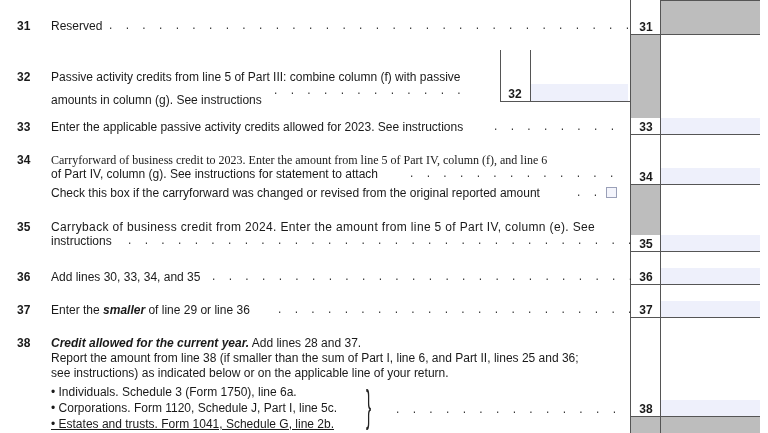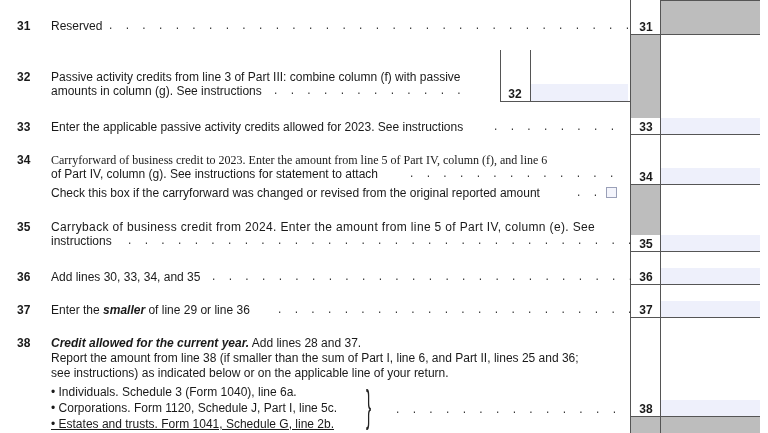--- a/index.html
+++ b/index.html
@@ -63,22 +63,22 @@
 <div class="boxnum" style="left:631px; top:237px;">35</div>
 <div class="boxnum" style="left:631px; top:270px;">36</div>
 <div class="boxnum" style="left:631px; top:303px;">37</div>
 <div class="boxnum" style="left:631px; top:402px;">38</div>
 
 <div class="lnum" style="top:19px;">31</div>
 <div class="txt" style="top:18px;">Reserved</div>
 <div class="dots" style="left:109px; top:18px;">.    .    .    .    .    .    .    .    .    .    .    .    .    .    .    .    .    .    .    .    .    .    .    .    .    .    .    .    .    .    .    .    .</div>
 
 <div class="lnum" style="top:70px;">32</div>
-<div class="txt" style="top:69px;">Passive activity credits from line 3 of Part III: combine column (f) with passive</div>
-<div class="txt" style="top:83px;">amounts in column (g). See instructions</div>
+<div class="txt" style="top:69px;">Passive activity credits from line 5 of Part III: combine column (f) with passive</div>
+<div class="txt" style="top:92px;">amounts in column (g). See instructions</div>
 <div class="dots" style="left:274px; top:83px;">.    .    .    .    .    .    .    .    .    .    .    .</div>
 
 <div class="lnum" style="top:120px;">33</div>
 <div class="txt" style="top:119px;text-align:right;">Enter the applicable passive activity credits allowed for 2023. See instructions</div>
 <div class="dots" style="left:494px; top:119px;">.    .    .    .    .    .    .    .</div>
 
 <div class="lnum" style="top:153px;">34</div>
 <div class="txt" style="top:152px;font-family:Liberation Serif, serif;">Carryforward of business credit to 2023. Enter the amount from line 5 of Part IV, column (f), and line 6</div>
 <div class="txt" style="top:166px;text-align:center;">of Part IV, column (g). See instructions for statement to attach</div>
 <div class="dots" style="left:410px; top:166px;">.    .    .    .    .    .    .    .    .    .    .    .    .</div>
@@ -96,17 +96,17 @@
 <div class="dots" style="left:212px; top:269px;">.    .    .    .    .    .    .    .    .    .    .    .    .    .    .    .    .    .    .    .    .    .    .    .    .    .</div>
 
 <div class="lnum" style="top:303px;">37</div>
 <div class="txt" style="top:302px;"><span>Enter the </span><b>smaller</b><span> of line 29 or line 36</span></div>
 <div class="dots" style="left:278px; top:302px;">.    .    .    .    .    .    .    .    .    .    .    .    .    .    .    .    .    .    .    .    .    .</div>
 
 <div class="lnum" style="top:336px;">38</div>
 <div class="txt" style="top:335px;"><b>Credit allowed for the current year.</b><span> Add lines 28 and 37.</span></div>
 <div class="txt" style="top:350px;">Report the amount from line 38 (if smaller than the sum of Part I, line 6, and Part II, lines 25 and 36;</div>
 <div class="txt" style="top:365px;">see instructions) as indicated below or on the applicable line of your return.</div>
-<div class="bullet" style="top:385px;">• Individuals. Schedule 3 (Form 1040), line 6a.</div>
+<div class="bullet" style="top:385px;">• Individuals. Schedule 3 (Form 1750), line 6a.</div>
 <div class="bullet" style="top:401px;">• Corporations. Form 1120, Schedule J, Part I, line 5c.</div>
 <div class="bullet" style="top:417px;text-decoration:underline;">• Estates and trusts. Form 1041, Schedule G, line 2b.</div>
 <div class="brace" style="left:366px; top:384px; font-size:44px; line-height:44px; transform:scaleX(0.35); transform-origin:left top; color:#222;">}</div>
 <div class="dots" style="left:396px; top:402px;">.    .    .    .    .    .    .    .    .    .    .    .    .    .</div>
 
 </body></html>

